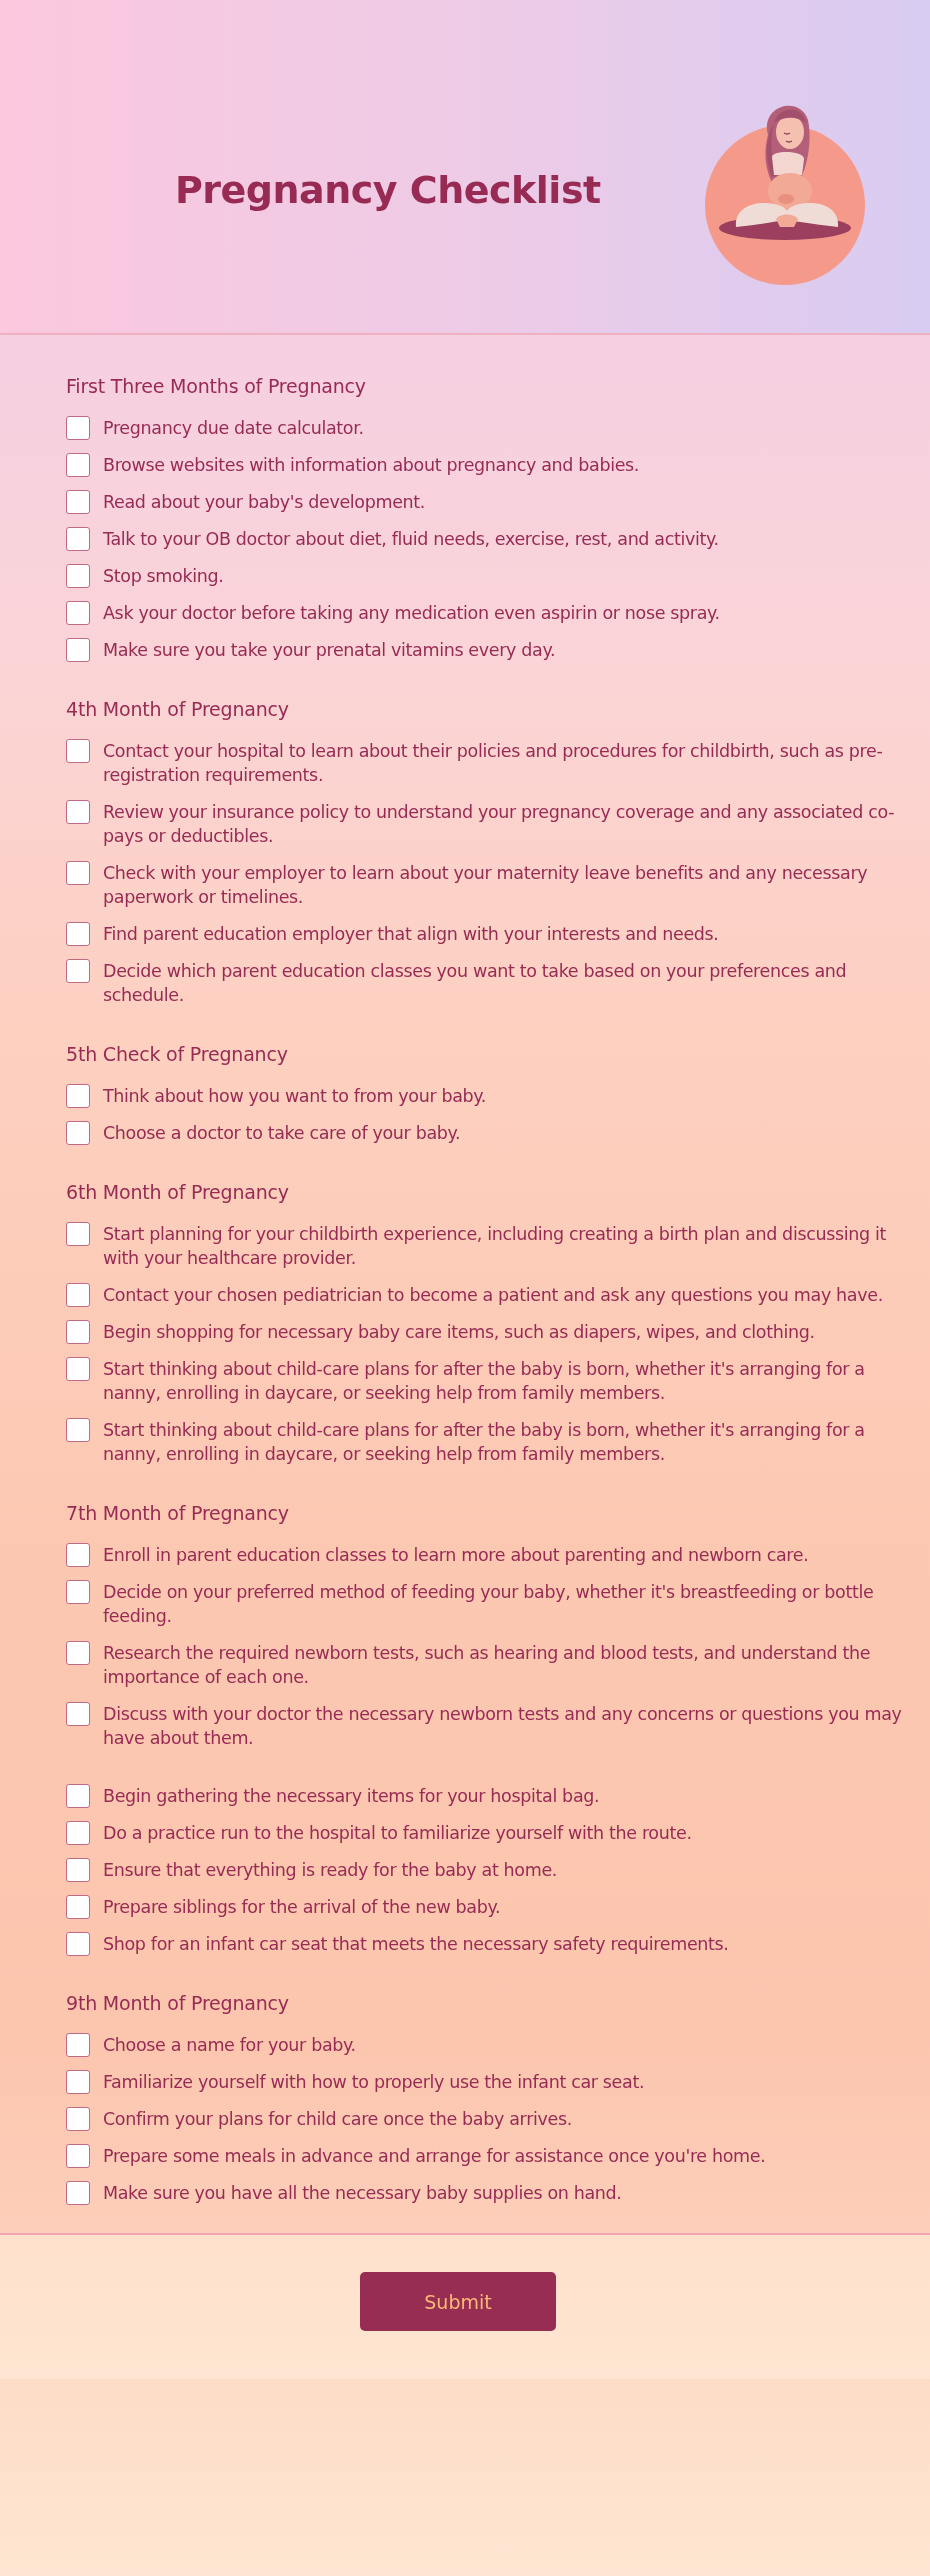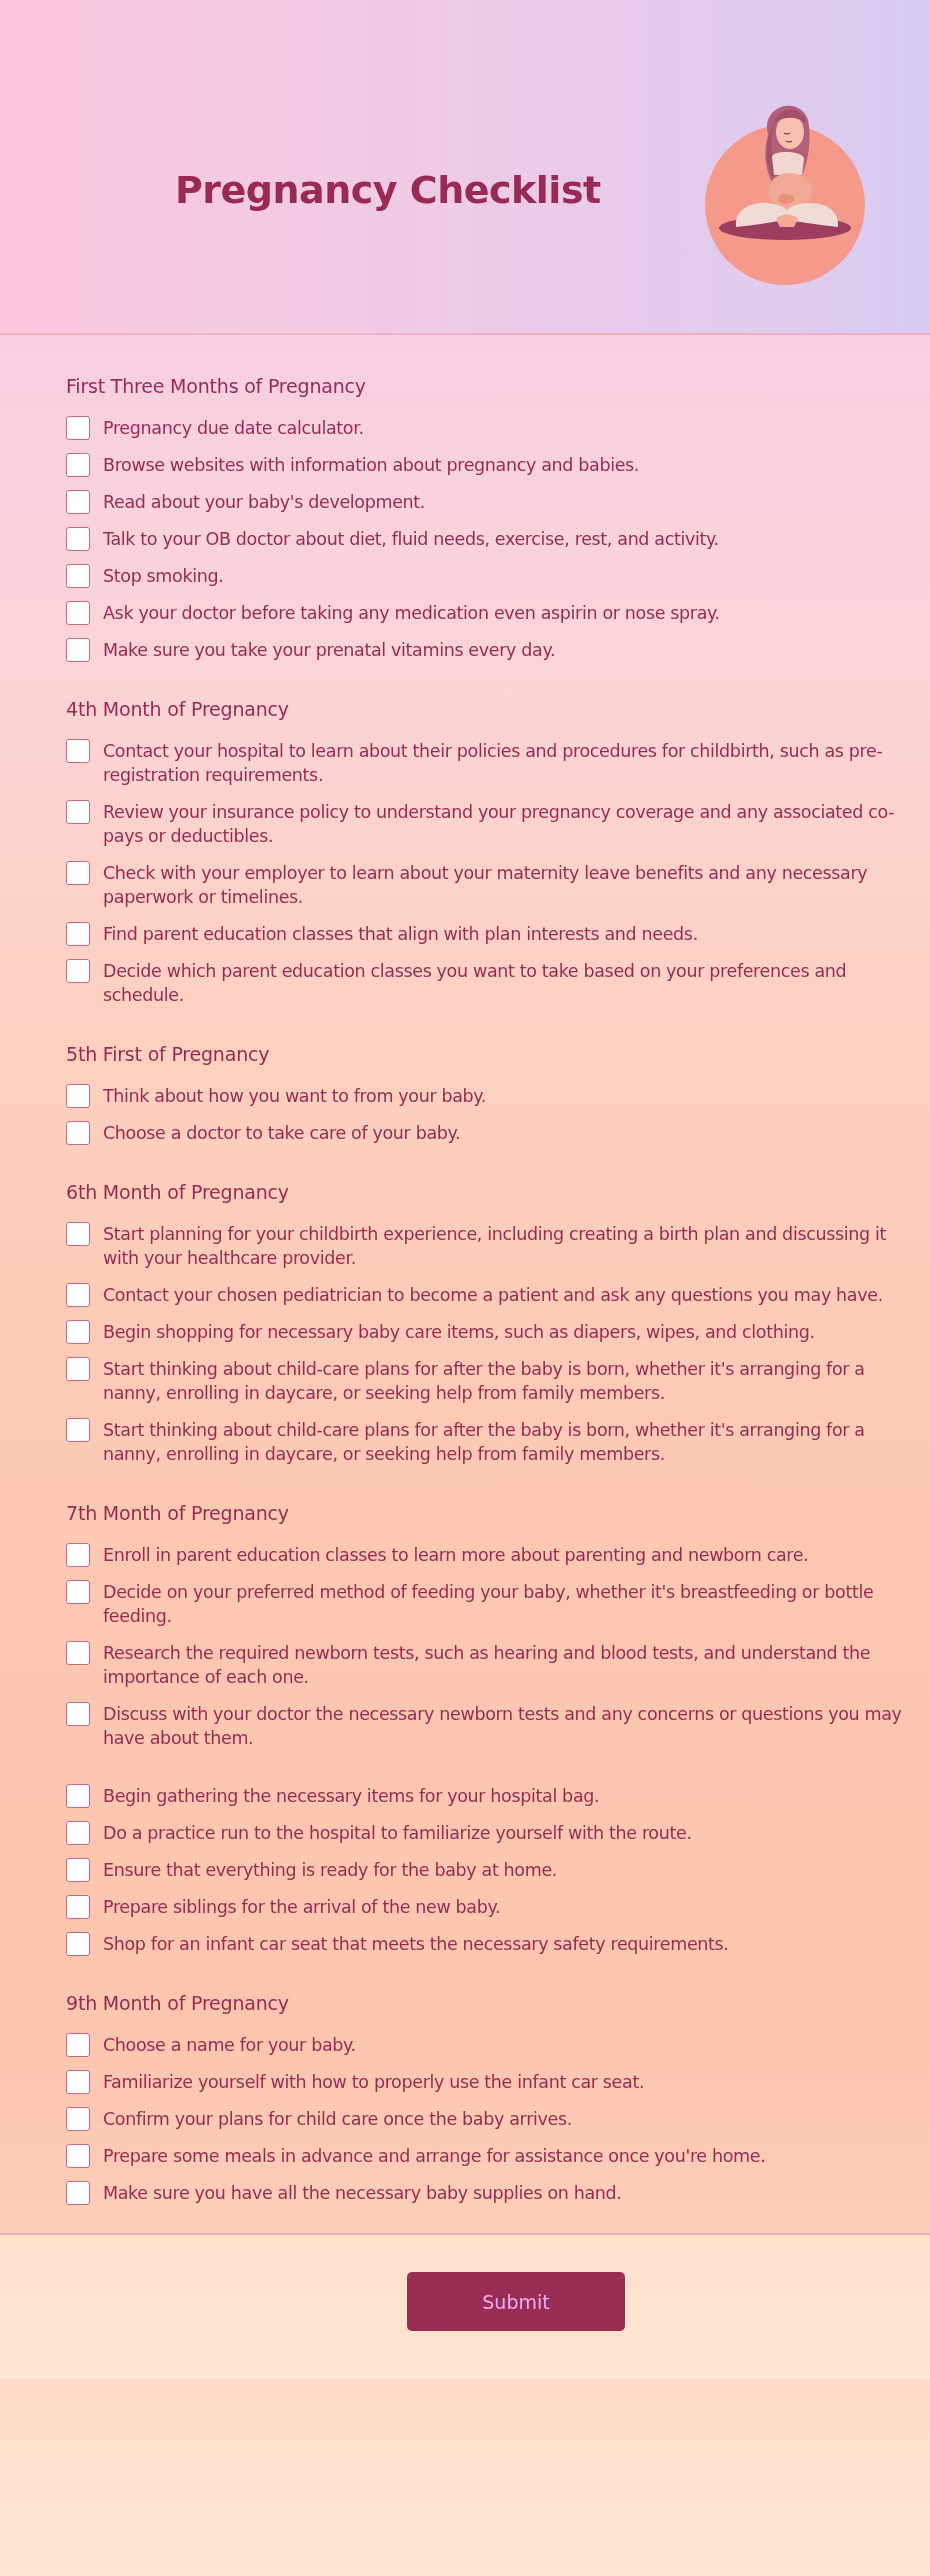--- a/index.html
+++ b/index.html
@@ -96,30 +96,29 @@
     .footer {
       border-top: 2px solid #efa7b8;
       height: 146px;
       position: relative;
       background: linear-gradient(180deg, #fee0cb 0%, #fee6d2 100%);
     }
     .submit {
       position: absolute;
       left: 360px;
       top: 37px;
-      width: 218px;
+      width: 196px;
       height: 59px;
       background: #972d53;
-      color: #f0abfc;
+      color: #fdba74;
       border: none;
       border-radius: 5px;
       font-family: "DejaVu Sans", "Liberation Sans", sans-serif;
       font-size: 19px;
       cursor: pointer;
-      margin-left: 47px;
     }
   </style>
 </head>
 <body>
 
 <div class="page">
 
   <div class="header">
     <h1 class="title">Pregnancy Checklist</h1>
 
@@ -196,30 +195,30 @@
         <div class="item">
             <span class="checkbox"></span>
             <span class="item-label">Review your insurance policy to understand your pregnancy coverage and any associated co-pays or deductibles.</span>
           </div>
         <div class="item">
             <span class="checkbox"></span>
             <span class="item-label">Check with your employer to learn about your maternity leave benefits and any necessary paperwork or timelines.</span>
           </div>
         <div class="item">
             <span class="checkbox"></span>
-            <span class="item-label">Find parent education classes that align with plan interests and needs.</span>
+            <span class="item-label">Find parent education employer that align with your interests and needs.</span>
           </div>
         <div class="item">
             <span class="checkbox"></span>
             <span class="item-label">Decide which parent education classes you want to take based on your preferences and schedule.</span>
           </div>
       </div>
 
       <div class="section">
-        <h2 class="section-title">5th First of Pregnancy</h2>
+        <h2 class="section-title">5th Check of Pregnancy</h2>
         <div class="item">
             <span class="checkbox"></span>
             <span class="item-label">Think about how you want to from your baby.</span>
           </div>
         <div class="item">
             <span class="checkbox"></span>
             <span class="item-label">Choose a doctor to take care of your baby.</span>
           </div>
       </div>
 

